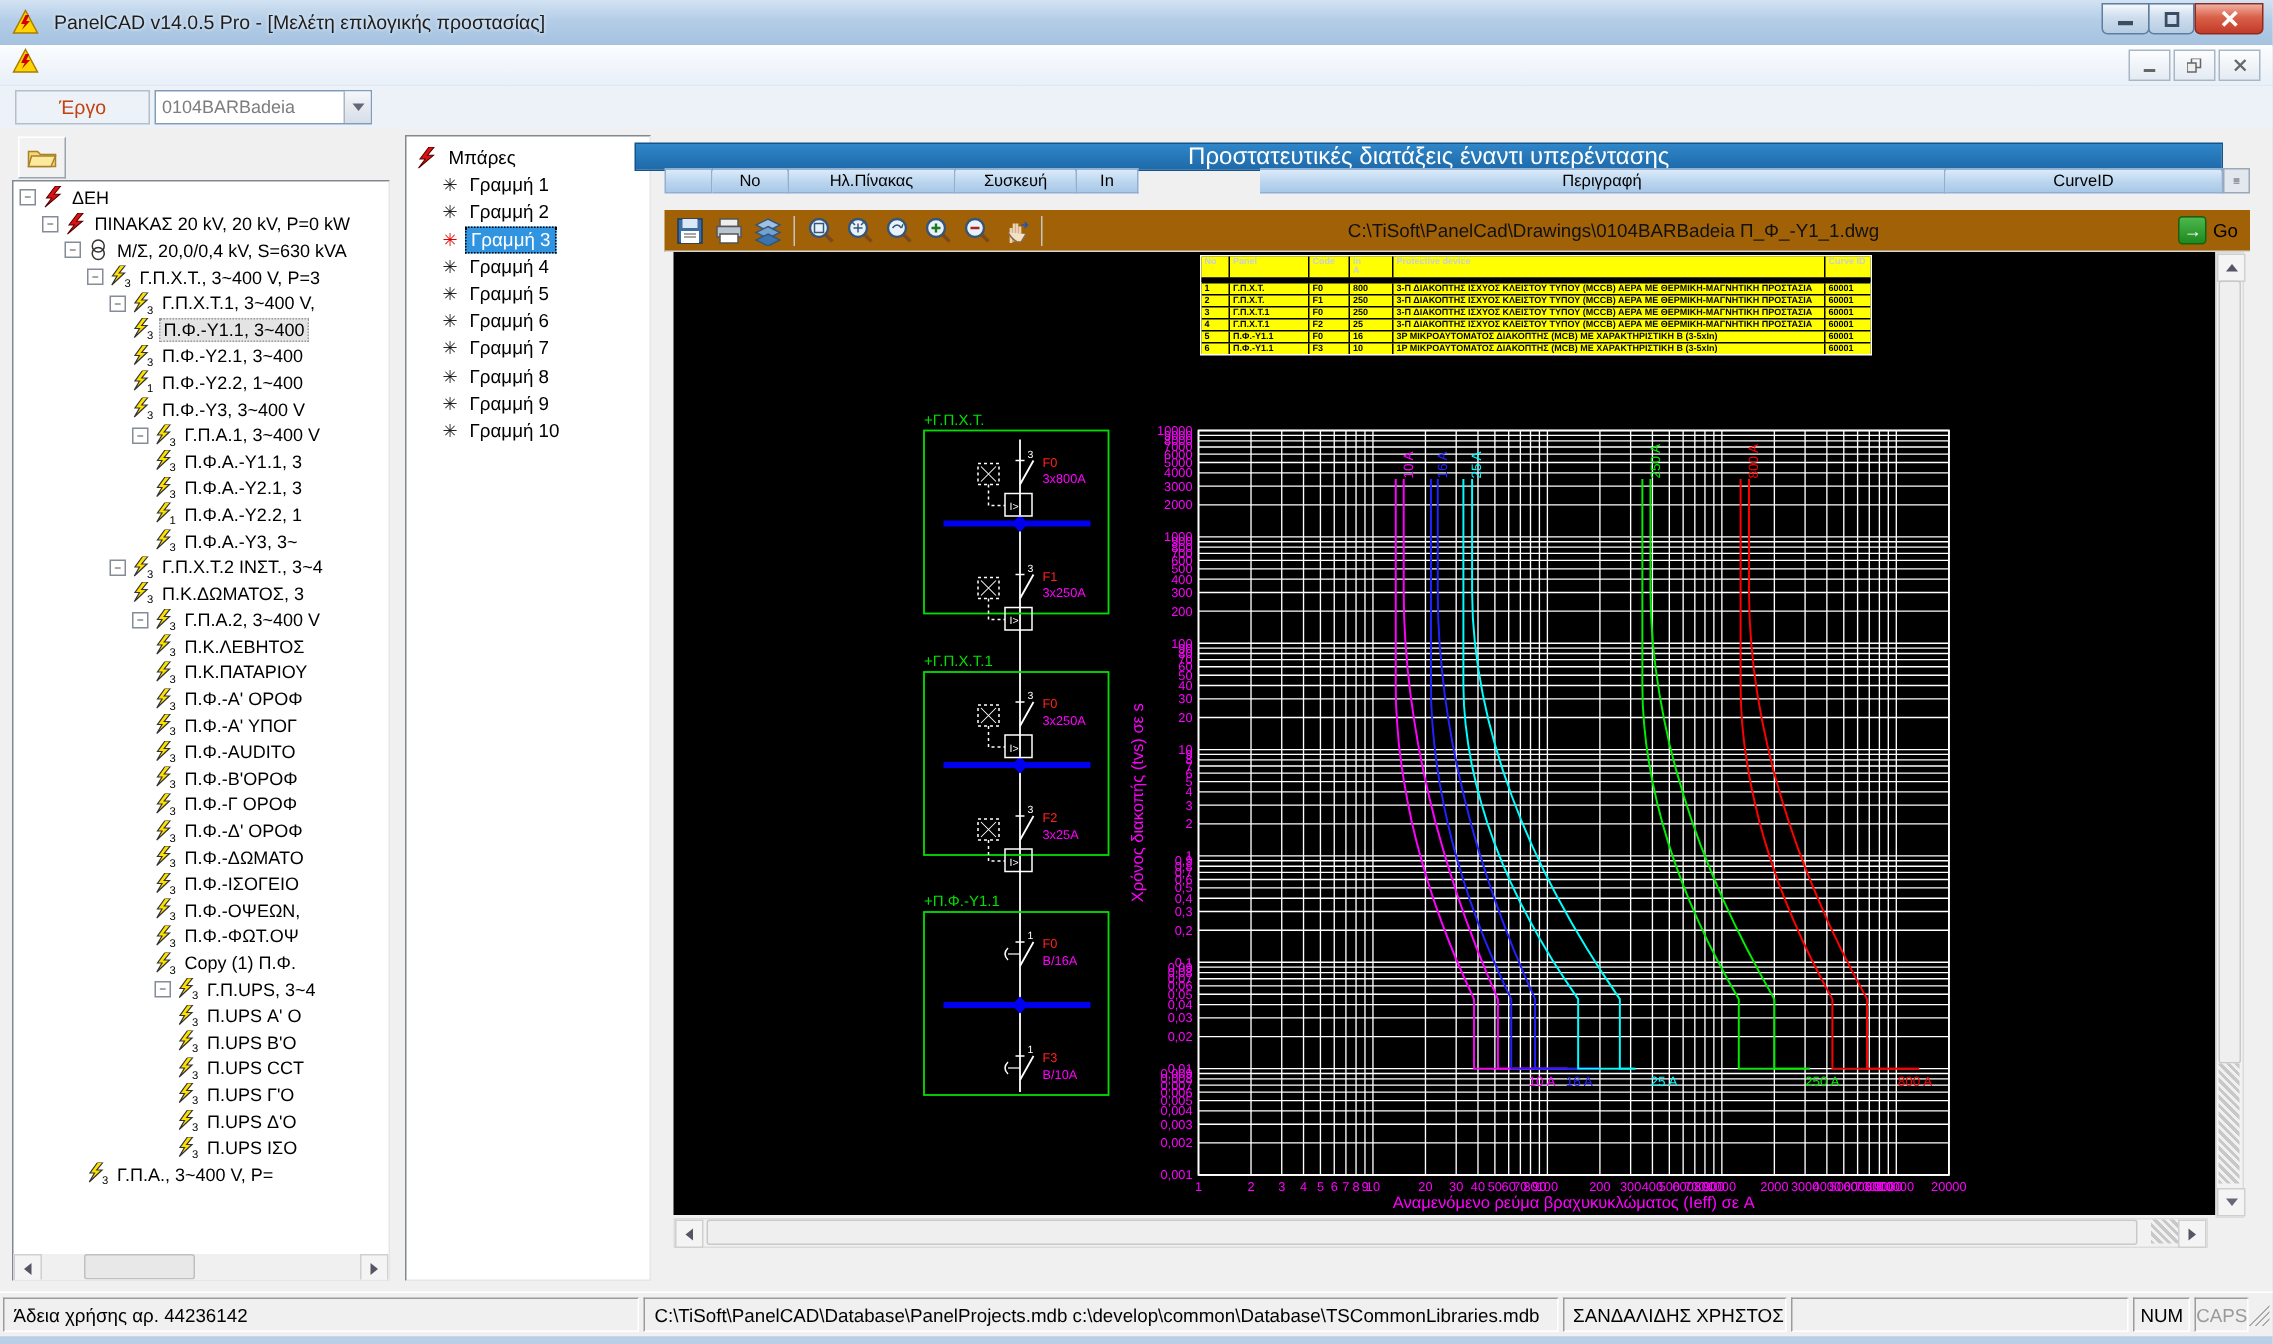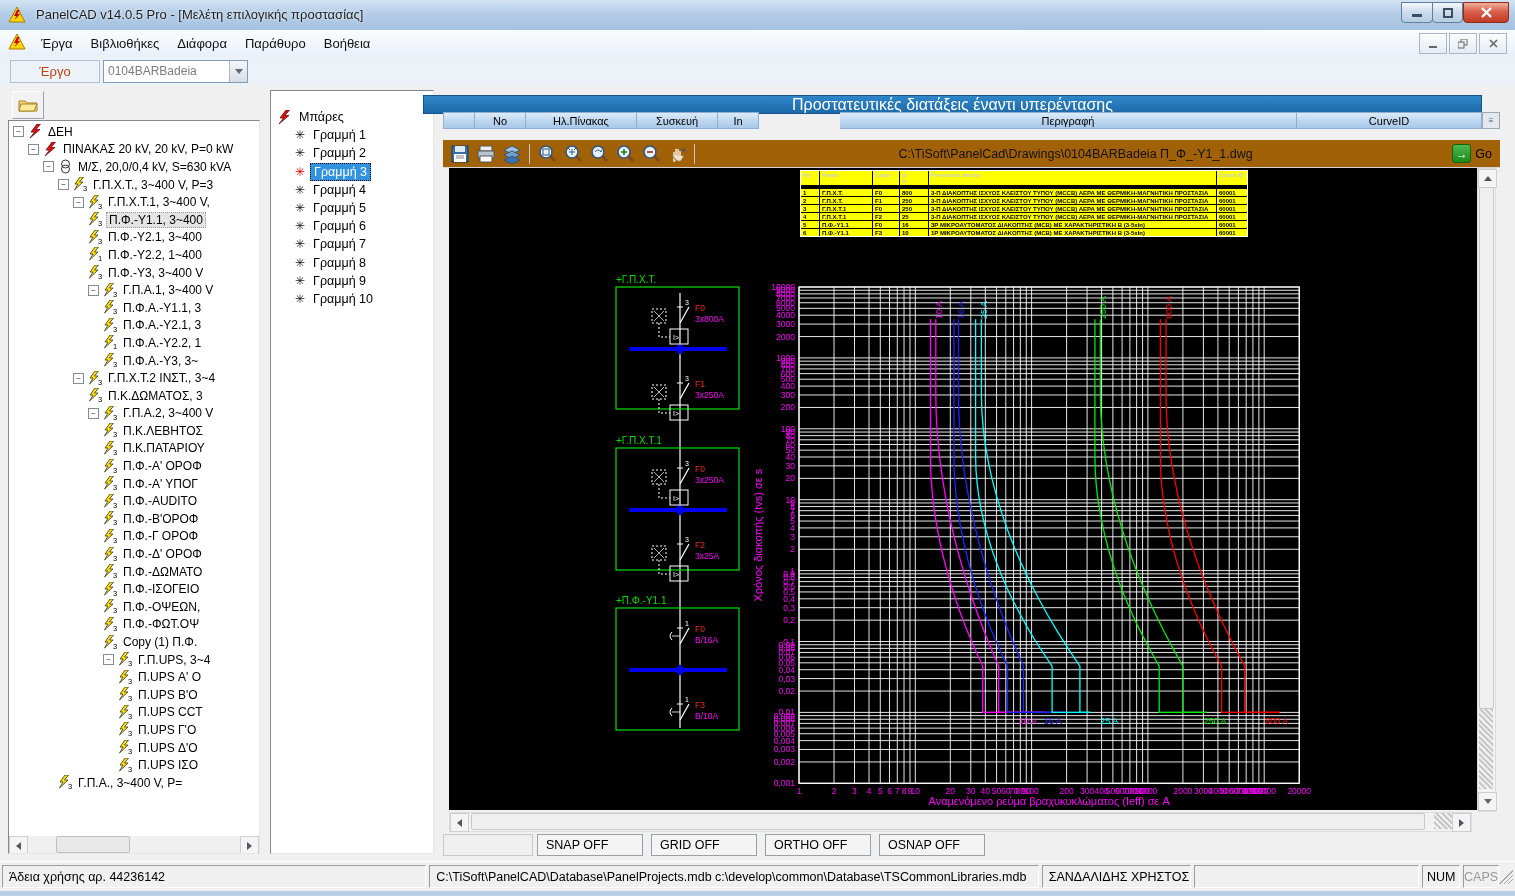--- a/index.html
+++ b/index.html
@@ -135,27 +135,20 @@
     </div>
 </div>
 
 <div class="abs" id="menubar">
   <span style="margin:0 6px 0 8px;">
     <svg width="18" height="18">
         <polygon points="9,1 17,16 1,16" fill="#ffd400" stroke="#a87c00"></polygon>
         <polygon points="9,4 6,10 8.5,10 6.5,14 12,8 9.5,8 11.5,4" fill="#d40000"></polygon>
       </svg>
   </span>
-  <div id="menu-items" style="display:flex;">
-      <div class="menu-item">Έργα</div>
-      <div class="menu-item">Βιβλιοθήκες</div>
-      <div class="menu-item">Διάφορα</div>
-      <div class="menu-item">Παράθυρο</div>
-      <div class="menu-item">Βοήθεια</div>
-    </div>
   <div style="flex:1"></div>
   <div class="mdibtn">
       <svg width="8" height="8">
         <rect y="6" width="8" height="2" fill="#666"></rect>
       </svg>
     </div>
   <div class="mdibtn">
       <svg width="10" height="10">
         <rect x="3" y="0" width="6" height="6" fill="none" stroke="#666"></rect>
         <rect x="0" y="3" width="6" height="6" fill="#eee" stroke="#666"></rect>
@@ -469,21 +462,21 @@
       <div style="flex:1;position:relative;">
           <div class="thumb-h abs" style="left:28px;top:0;width:72px;"></div>
         </div>
       <div class="scroll-btn">
           <span class="tri-right"></span>
         </div>
     </div>
   </div>
 
   <div class="abs" id="bars-box">
-    <div id="bars-items" style="padding-top:17px;">
+    <div id="bars-items" style="padding-top:5px;">
         <div class="bars-item bars-root">
           <svg width="15" height="15" class="ticon" style="margin: 0px 4px 0px 6px;">
             <polygon points="9,0 3,8 6.5,8 2,14 12,5.5 8,5.5 12.5,0" fill="#dd1111" stroke="#550000" stroke-width="0.7"></polygon>
           </svg>
           <span class="lbl">Μπάρες</span>
         </div>
         <div class="bars-item">
           <span class="star">✳</span>
           <span class="lbl">Γραμμή 1</span>
         </div>
@@ -992,27 +985,20 @@
       </div>
     <div style="flex:1;position:relative;">
       <div class="abs" style="left:2px;top:0;height:15px;width:952px;background:#efefef;border:1px solid #c9c9c9;border-radius:2px;"></div>
       <div class="abs checker" style="right:0;top:0;width:18px;height:16px;"></div>
     </div>
     <div class="scroll-btn">
         <span class="tri-right"></span>
       </div>
   </div>
 
-  <div class="abs" id="toggles">
-      <div class="toggle-blank" style="width: 88px;"></div>
-      <div class="toggle-btn" style="width: 88px;">SNAP OFF</div>
-      <div class="toggle-btn" style="width: 88px;">GRID OFF</div>
-      <div class="toggle-btn" style="width: 88px;">ORTHO OFF</div>
-      <div class="toggle-btn" style="width: 88px;">OSNAP OFF</div>
-    </div>
 </div>
 
 <div class="abs" id="statusbar">
   <div class="sb-cell" style="width:412px;">Άδεια χρήσης αρ. 44236142</div>
   <div class="sb-cell" style="width:598px;" id="sb-paths">C:\TiSoft\PanelCAD\Database\PanelProjects.mdb   c:\develop\common\Database\TSCommonLibraries.mdb</div>
   <div class="sb-cell" style="width:136px;">ΣΑΝΔΑΛΙΔΗΣ ΧΡΗΣΤΟΣ TI-SOFT</div>
   <div class="sb-cell" style="width:212px;"></div>
   <div class="sb-cell" style="width:24px;justify-content:center;">NUM</div>
   <div class="sb-cell" style="width:22px;justify-content:center;color:#9a9a9a;margin-right:0;">CAPS</div>
   <div class="grip"></div>

